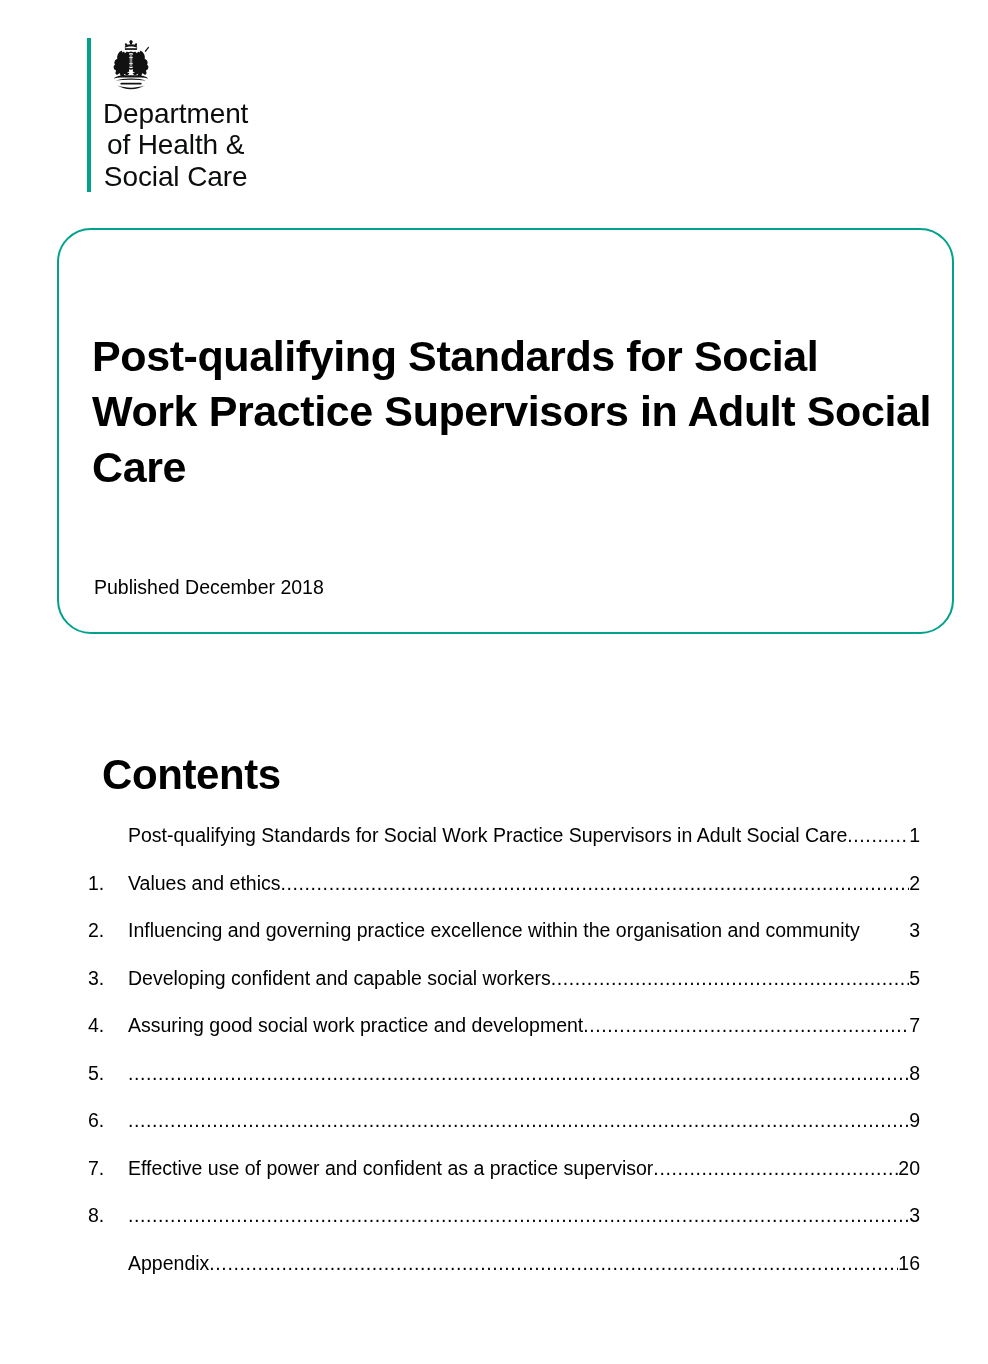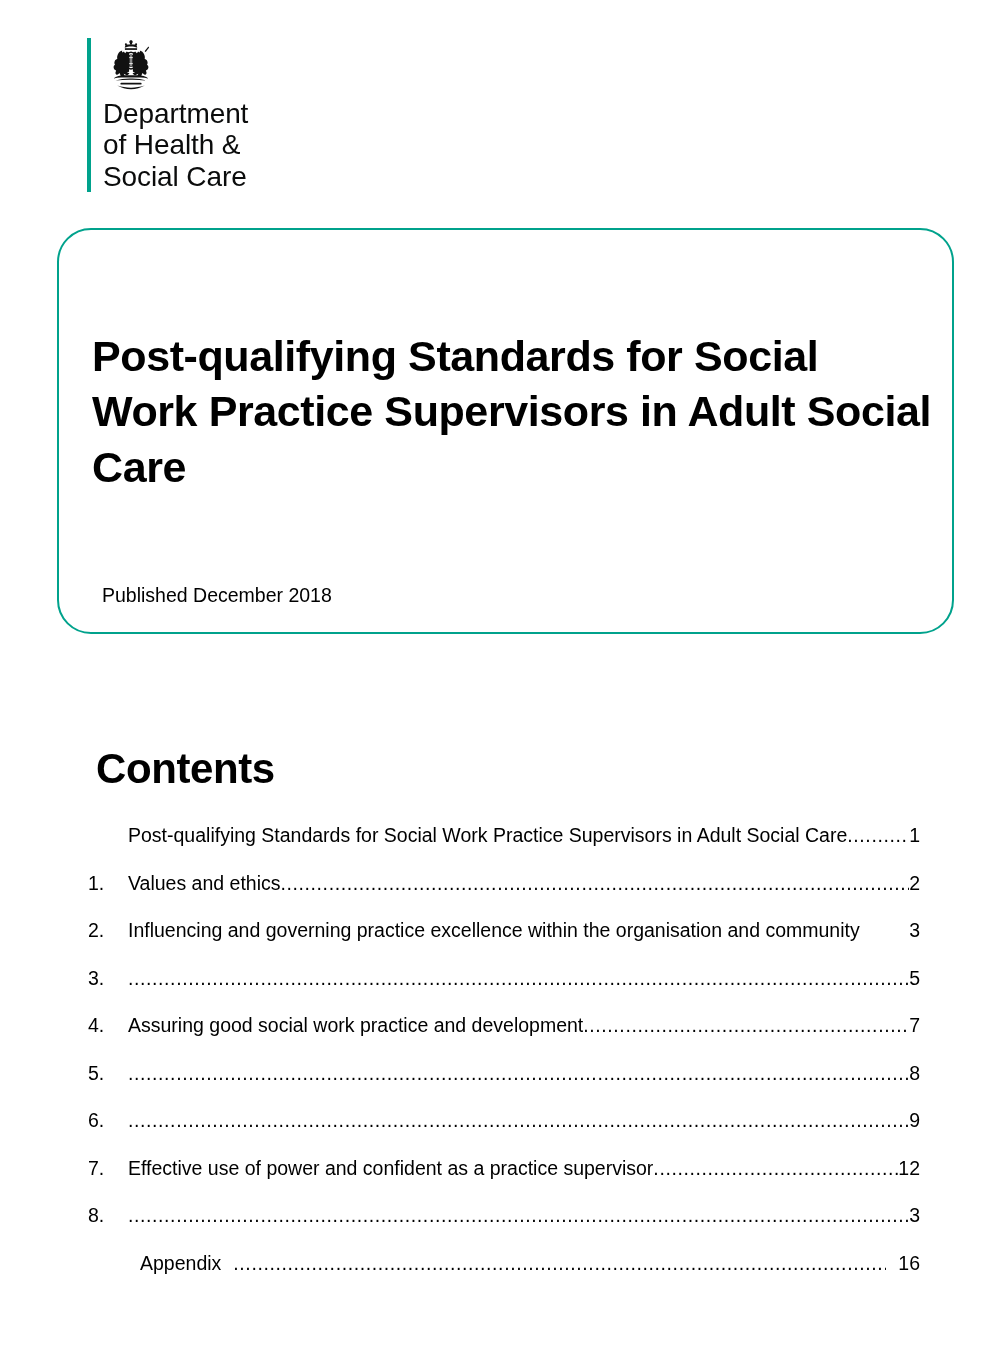--- a/index.html
+++ b/index.html
@@ -24,20 +24,21 @@
   }
 
   
   .masthead {
     position: absolute;
     left: 87px;
     top: 38px;
     display: flex;
     flex-direction: row;
     align-items: stretch;
+    text-align: center;
   }
   .brand-rule {
     width: 4px;
     background: #00a28c;
     flex: 0 0 auto;
     align-self: stretch;
   }
   .brand-body {
     padding-left: 12px;
     display: flex;
@@ -81,34 +82,34 @@
     font-size: 43px;
     line-height: 1.29;
     font-weight: bold;
     letter-spacing: -0.4px;
     color: #000000;
   }
   .doc-published {
     position: absolute;
     left: 35px;
     top: 345px;
-    margin: 8px;
+    margin: 0;
     font-family: "Liberation Sans", sans-serif;
     font-size: 19.5px;
     line-height: 1.3;
     font-weight: 400;
     color: #000000;
   }
 
   
   .contents-heading {
     position: absolute;
     left: 88px;
     top: 736px;
-    margin: 8px;
+    margin: 14px;
     font-family: "Liberation Sans", sans-serif;
     font-size: 42px;
     line-height: 1.2;
     font-weight: bold;
     letter-spacing: -0.4px;
     color: #000000;
   }
 
   .toc {
     position: absolute;
@@ -122,21 +123,21 @@
     flex-direction: row;
     align-items: baseline;
     font-family: "Liberation Sans", sans-serif;
     font-size: 19.5px;
     line-height: 1.18;
     color: #000000;
     padding: 0;
     margin: 0 0 24.5px 0;
     width: 100%;
   }
-  .toc-entry:last-child { margin-bottom: 10px; gap: 12px; }
+  .toc-entry:last-child { margin-bottom: 10px; }
 
   .toc-num {
     flex: 0 0 auto;
     width: 40px;
     text-align: left;
   }
   .toc-label {
     flex: 0 0 auto;
     white-space: nowrap;
   }
@@ -225,20 +226,21 @@
         <span class="toc-page">2</span>
       </div>
       <div class="toc-entry gap">
         <span class="toc-num">2.</span>
         <span class="toc-label">Influencing and governing practice excellence within the organisation and community</span>
         <span class="toc-leader no-dots"></span>
         <span class="toc-page">3</span>
       </div>
       <div class="toc-entry">
         <span class="toc-num">3.</span>
+        <span class="toc-label">Developing confident and capable social workers</span>
         <span class="toc-leader"></span>
         <span class="toc-page">5</span>
       </div>
       <div class="toc-entry">
         <span class="toc-num">4.</span>
         <span class="toc-label">Assuring good social work practice and development</span>
         <span class="toc-leader"></span>
         <span class="toc-page">7</span>
       </div>
       <div class="toc-entry">
@@ -248,21 +250,21 @@
       </div>
       <div class="toc-entry">
         <span class="toc-num">6.</span>
         <span class="toc-leader"></span>
         <span class="toc-page">9</span>
       </div>
       <div class="toc-entry">
         <span class="toc-num">7.</span>
         <span class="toc-label">Effective use of power and confident as a practice supervisor</span>
         <span class="toc-leader"></span>
-        <span class="toc-page">12</span>
+        <span class="toc-page">20</span>
       </div>
       <div class="toc-entry">
         <span class="toc-num">8.</span>
         <span class="toc-leader"></span>
         <span class="toc-page">3</span>
       </div>
       <div class="toc-entry">
         <span class="toc-num"></span>
         <span class="toc-label">Appendix</span>
         <span class="toc-leader"></span>

